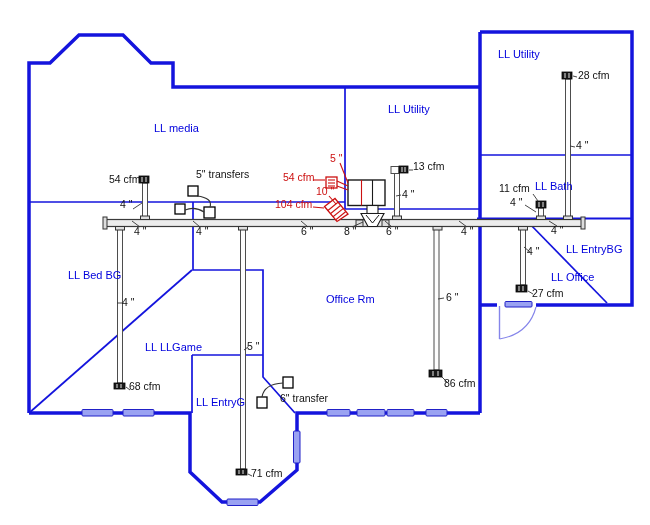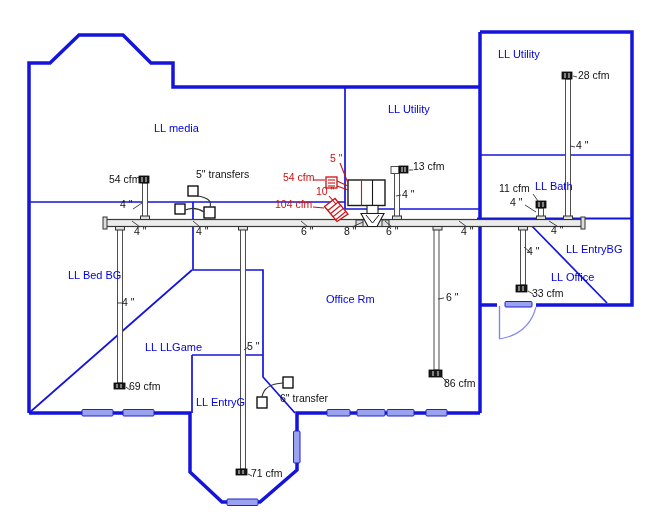--- a/index.html
+++ b/index.html
@@ -218,22 +218,22 @@
   <span class="lbl room" style="left:145px;top:341px">LL LLGame</span>
   <span class="lbl room" style="left:196px;top:396px">LL EntryG</span>
   <span class="lbl room" style="left:326px;top:293px">Office Rm</span>
   <span class="lbl room" style="left:566px;top:243px">LL EntryBG</span>
   <span class="lbl room" style="left:551px;top:271px">LL Office</span>
 
   <span class="lbl" style="left:109px;top:174px">54 cfm</span>
   <span class="lbl" style="left:413px;top:161px">13 cfm</span>
   <span class="lbl" style="left:578px;top:70px">28 cfm</span>
   <span class="lbl" style="left:499px;top:183px">11 cfm</span>
-  <span class="lbl" style="left:532px;top:288px">33 cfm</span>
-  <span class="lbl" style="left:129px;top:381px">69 cfm</span>
+  <span class="lbl" style="left:532px;top:288px">27 cfm</span>
+  <span class="lbl" style="left:129px;top:381px">68 cfm</span>
   <span class="lbl" style="left:251px;top:468px">71 cfm</span>
   <span class="lbl" style="left:444px;top:378px">86 cfm</span>
 
   <span class="lbl" style="left:120px;top:199px">4 "</span>
   <span class="lbl" style="left:134px;top:226px">4 "</span>
   <span class="lbl" style="left:196px;top:226px">4 "</span>
   <span class="lbl" style="left:301px;top:226px">6 "</span>
   <span class="lbl" style="left:344px;top:226px">8 "</span>
   <span class="lbl" style="left:386px;top:226px">6 "</span>
   <span class="lbl" style="left:461px;top:226px">4 "</span>

